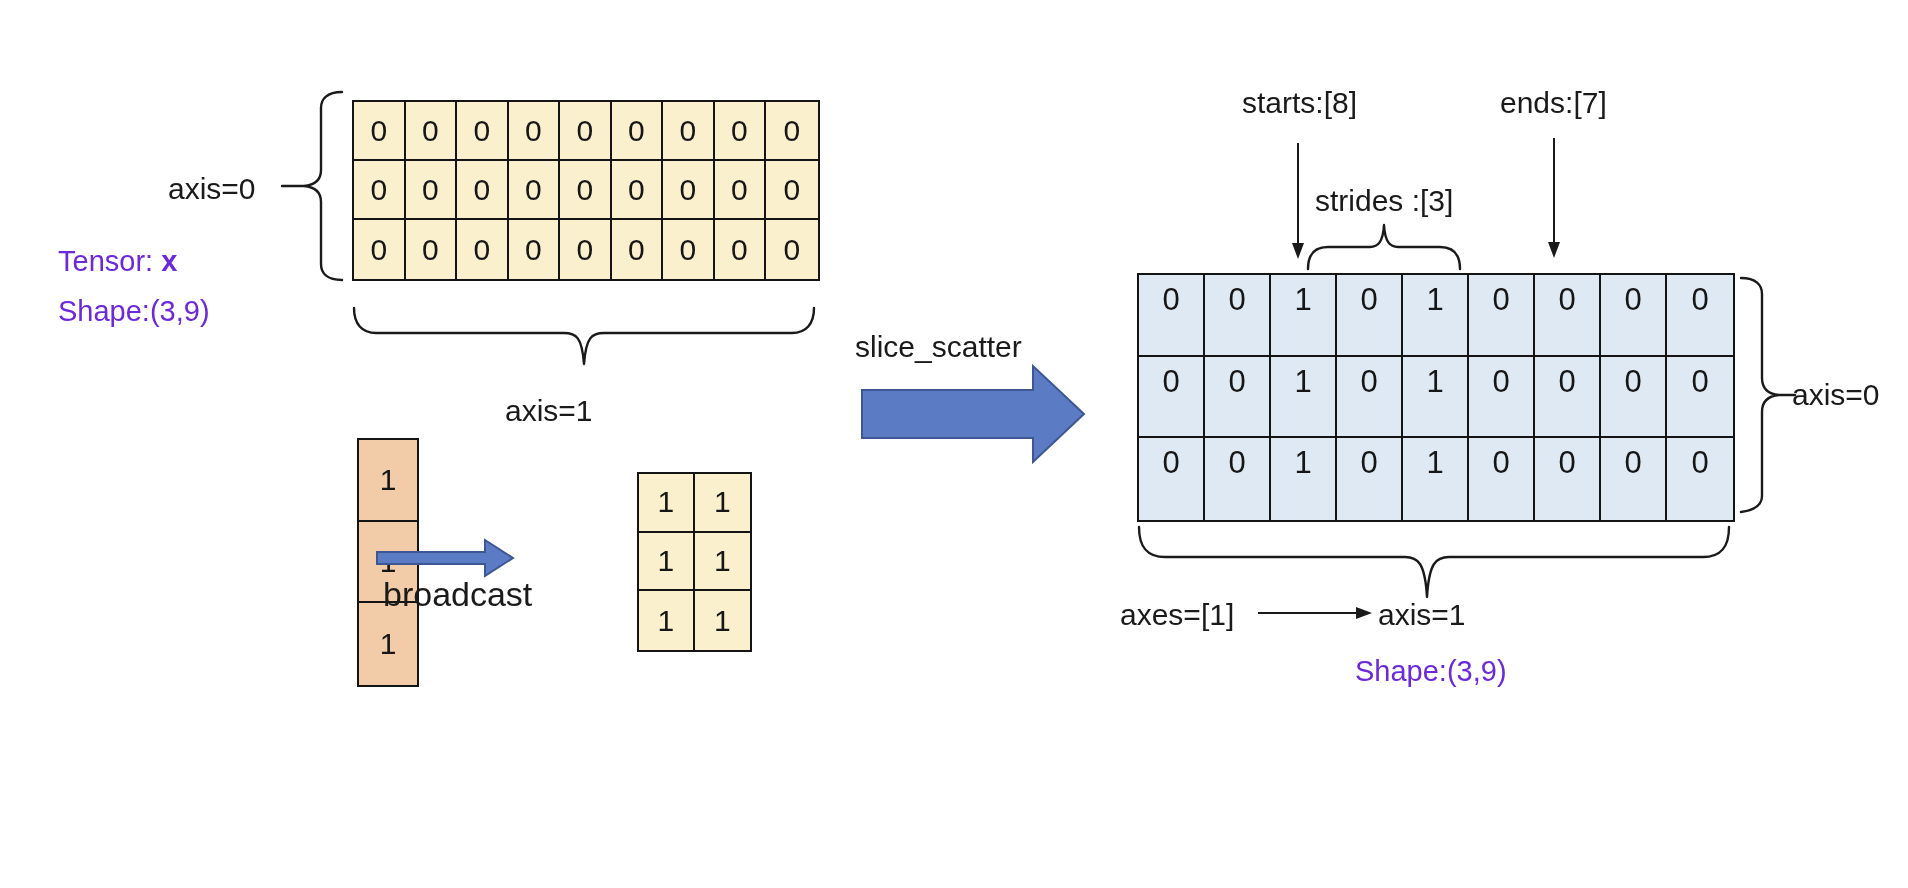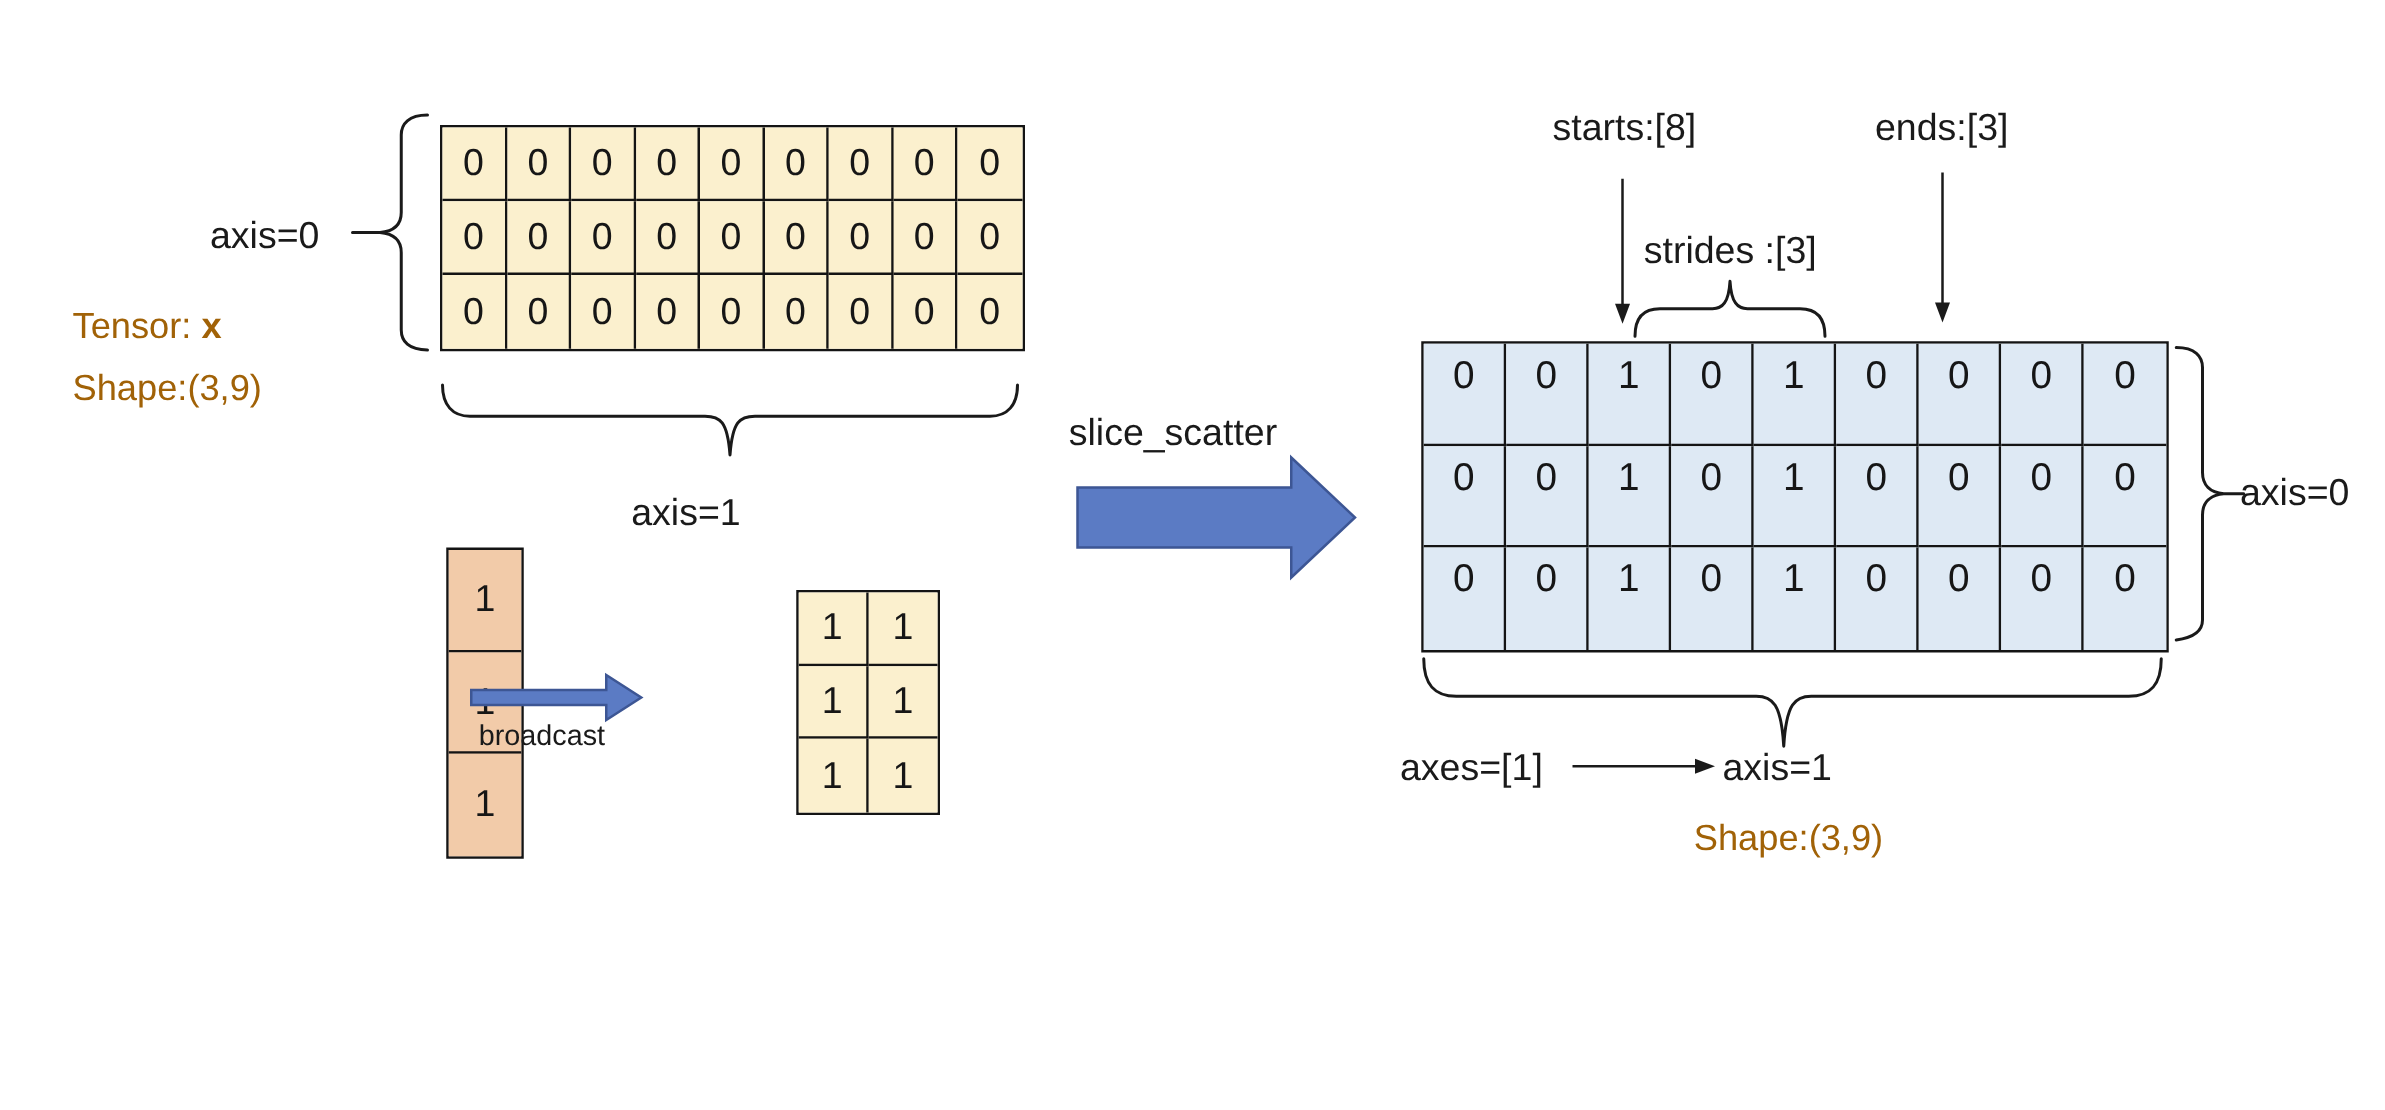--- a/index.html
+++ b/index.html
@@ -3,21 +3,21 @@
 <meta charset="utf-8">
 <style>
   html,body{margin:0;padding:0;}
   body{
     width:1908px;height:888px;position:relative;overflow:hidden;
     background:#ffffff;
     font-family:"Liberation Sans", "DejaVu Sans", sans-serif;
     color:#161616;
   }
   .lbl{position:absolute;font-size:30px;color:#1a1a1a;white-space:nowrap;line-height:1.1;}
-  .tlabel{position:absolute;font-size:29px;color:#a16207;line-height:50px;white-space:nowrap;}
+  .tlabel{position:absolute;font-size:29px;color:#6d28d9;line-height:50px;white-space:nowrap;}
   .tlabel b{font-weight:bold;}
   .tgrid{position:absolute;display:grid;border:2px solid #141414;}
   .tgrid .cell{
     display:flex;align-items:center;justify-content:center;
     border-right:2px solid #141414;border-bottom:2px solid #141414;
     font-size:30px;color:#161616;
   }
   .grid-x .cell{background:var(--cream,#FBF0CE);}
   .grid-value .cell{background:var(--orange,#F2CBA9);}
   .grid-bcast .cell{background:var(--cream,#FBF0CE);}
@@ -81,21 +81,21 @@
 
 <div class="tgrid grid-value" style="left:357px;top:438px;grid-template-columns:58px;grid-template-rows:repeat(3,81.7px);">
     <div class="cell" style="border-right: none;">1</div>
     <div class="cell" style="border-right: none;">1</div>
     <div class="cell" style="border-right: none; border-bottom: none;">1</div>
   </div>
 
 <svg style="left:375px;top:538px;" width="142" height="40">
   <polygon class="bluearrow" points="2,14 110,14 110,2 138,20 110,38 110,26 2,26"></polygon>
 </svg>
-<div class="lbl" style="left:383px;top:576px;font-size:23px;">broadcast</div>
+<div class="lbl" style="left:383px;top:576px;font-size:34px;">broadcast</div>
 
 <div class="tgrid grid-bcast" style="left:637px;top:472px;grid-template-columns:repeat(2,55.5px);grid-template-rows:repeat(3,58.7px);">
     <div class="cell">1</div>
     <div class="cell" style="border-right: none;">1</div>
     <div class="cell">1</div>
     <div class="cell" style="border-right: none;">1</div>
     <div class="cell" style="border-bottom: none;">1</div>
     <div class="cell" style="border-right: none; border-bottom: none;">1</div>
   </div>
 
@@ -103,21 +103,21 @@
 <svg style="left:858px;top:362px;" width="230" height="104">
   <polygon class="bluearrow" points="4,28 175,28 175,4 226,52 175,100 175,76 4,76"></polygon>
 </svg>
 
 <div class="lbl" style="left:1242px;top:86px;">starts:[8]</div>
 <svg style="left:1290px;top:143px;" width="16" height="118">
   <line class="thin" x1="8" y1="0" x2="8" y2="102"></line>
   <polygon fill="#1a1a1a" points="2,100 14,100 8,116"></polygon>
 </svg>
 
-<div class="lbl" style="left:1500px;top:86px;">ends:[3]</div>
+<div class="lbl" style="left:1500px;top:86px;">ends:[7]</div>
 <svg style="left:1546px;top:138px;" width="16" height="122">
   <line class="thin" x1="8" y1="0" x2="8" y2="106"></line>
   <polygon fill="#1a1a1a" points="2,104 14,104 8,120"></polygon>
 </svg>
 
 <div class="lbl" style="left:1315px;top:184px;">strides :[3]</div>
 <svg style="left:1306px;top:221px;" width="156" height="50">
   <path class="stroke" d="M 2 48 C 2 33 9 26 22 26 L 64 26 C 72 26 77 21 78 4 C 79 21 84 26 92 26 L 134 26 C 147 26 154 33 154 48"></path>
 </svg>
 

